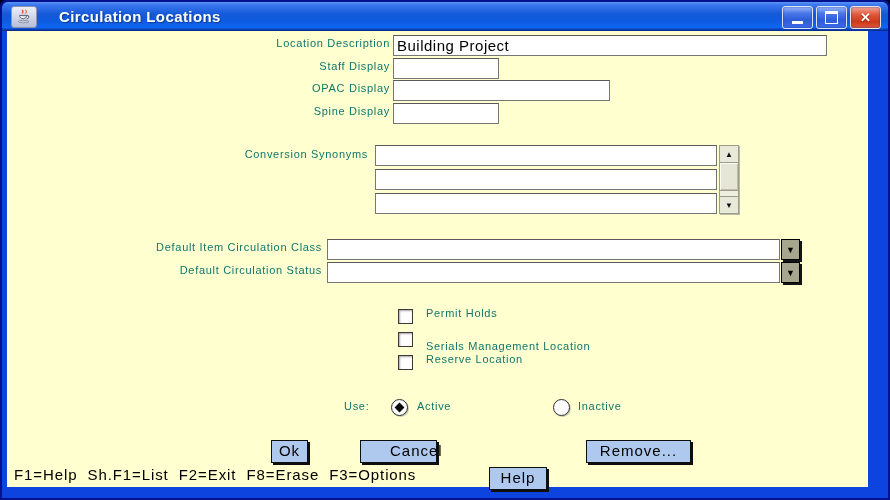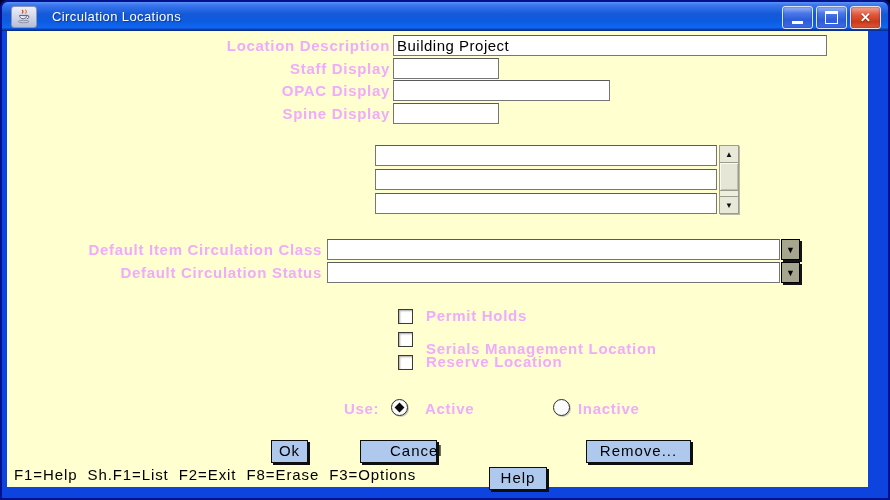--- a/index.html
+++ b/index.html
@@ -20,41 +20,40 @@
     background:linear-gradient(180deg,#5A96F8 0%,#3B77EE 10%,#1459D8 42%,#0D5BE0 65%,#0F66F2 88%,#0A3DB0 95%,#062878 100%);
     display:flex;align-items:center;
   }
   .app-icon{
     width:24px;height:20px;margin-left:9px;border-radius:3px;
     background:linear-gradient(#EDEFF8,#B6BED8);
     border:1px solid #8A94B8;
     display:flex;align-items:center;justify-content:center;
   }
   .title-text{
-    margin-left:15px;color:#FFFFFF;font-weight:normal;font-size:13px;
+    margin-left:22px;color:#FFFFFF;font-weight:bold;font-size:15px;
     letter-spacing:0.4px;text-shadow:1px 1px 1px #123A8E;
   }
   .win-controls{position:absolute;right:7px;top:4px;display:flex;gap:3px;}
   .win-btn{
     width:29px;height:21px;border-radius:3px;border:1px solid #DDE6F8;
     display:flex;align-items:center;justify-content:center;
     box-shadow:inset 0 0 2px #16399A;cursor:default;
   }
   .win-btn.blue{background:linear-gradient(180deg,#9CB8F8 0%,#4A78E8 30%,#2E5CD8 62%,#3E6CE8 100%);}
   .win-btn.red{background:linear-gradient(180deg,#F4A898 0%,#E2593C 35%,#CC3A18 70%,#E05838 100%);border-color:#F2E2DC;}
   .glyph-min{width:11px;height:3px;background:#FFFFFF;margin-top:10px;}
   .glyph-max{width:11px;height:9px;border:1px solid #FFFFFF;border-top-width:3px;}
   .glyph-close{color:#FFFFFF;font-size:13px;font-weight:bold;line-height:1;text-shadow:0 1px 1px #801800;}
   
   .content{position:absolute;left:7px;top:31px;width:861px;height:456px;background:#FFFFCF;}
   .abs{position:absolute;z-index:2;}
   .f-label{
-    font-size:15px;color:#f0abfc;letter-spacing:0.7px;text-align:right;height:17px;
+    font-size:11px;color:#0f766e;letter-spacing:0.7px;text-align:right;height:17px;
     white-space:nowrap;
-    font-weight:bold;
   }
   .t-input{
     position:absolute;z-index:2;box-sizing:border-box;height:21px;
     background:#FFFFFF;border:1px solid #767676;border-top-color:#5A5A5A;
     font-family:"Liberation Sans",sans-serif;font-size:15px;letter-spacing:0.5px;
     padding:0 3px;color:#000;outline:none;
   }
   
   .scrollbar{
     position:absolute;z-index:2;box-sizing:border-box;background:#EFEFE0;
@@ -143,20 +142,21 @@
 
   <div class="abs f-label" style="left:140px;top:60px;width:250px;">Staff Display</div>
   <input class="t-input" style="left: 393px; top: 58px; width: 106px;" value="">
 
   <div class="abs f-label" style="left:140px;top:82px;width:250px;">OPAC Display</div>
   <input class="t-input" style="left: 393px; top: 80px; width: 217px;" value="">
 
   <div class="abs f-label" style="left:140px;top:105px;width:250px;">Spine Display</div>
   <input class="t-input" style="left: 393px; top: 103px; width: 106px;" value="">
 
+  <div class="abs f-label" style="left:120px;top:148px;width:248px;">Conversion Synonyms</div>
   <input class="t-input" style="left: 375px; top: 145px; width: 342px;" value="">
   <input class="t-input" style="left: 375px; top: 169px; width: 342px;" value="">
   <input class="t-input" style="left: 375px; top: 193px; width: 342px;" value="">
   <div class="scrollbar" style="left:719px;top:145px;width:20px;height:69px;">
     <div class="sb-btn sb-up">
       <span>▲</span>
     </div>
     <div class="sb-thumb"></div>
     <div class="sb-btn sb-down">
       <span>▼</span>
@@ -181,21 +181,21 @@
   <div class="checkbox" style="left:398px;top:332px;"></div>
   <div class="abs f-label" style="left:426px;top:340px;text-align:left;">Serials Management Location</div>
 
   <div class="checkbox" style="left:398px;top:355px;"></div>
   <div class="abs f-label" style="left:426px;top:353px;text-align:left;">Reserve Location</div>
 
   <div class="abs f-label" style="left:344px;top:400px;text-align:left;">Use:</div>
   <div class="radio selected" style="left:391px;top:399px;">
       <span class="dot"></span>
     </div>
-  <div class="abs f-label" style="left:417px;top:400px;text-align:left;margin-left:8px;">Active</div>
+  <div class="abs f-label" style="left:417px;top:400px;text-align:left;">Active</div>
   <div class="radio" style="left:553px;top:399px;"></div>
   <div class="abs f-label" style="left:578px;top:400px;text-align:left;">Inactive</div>
 
   <div class="action-btn" style="left:271px;top:440px;width:37px;">Ok</div>
   <div class="action-btn" style="left:360px;top:440px;width:77px;padding-left:29px;">Cancel</div>
   <div class="action-btn" style="left:489px;top:440px;width:58px;margin-top:27px;">Help</div>
   <div class="action-btn" style="left:586px;top:440px;width:105px;text-align:center;">Remove...</div>
 
   <div class="statusbar">F1=Help  Sh.F1=List  F2=Exit  F8=Erase  F3=Options</div>
 </div>

